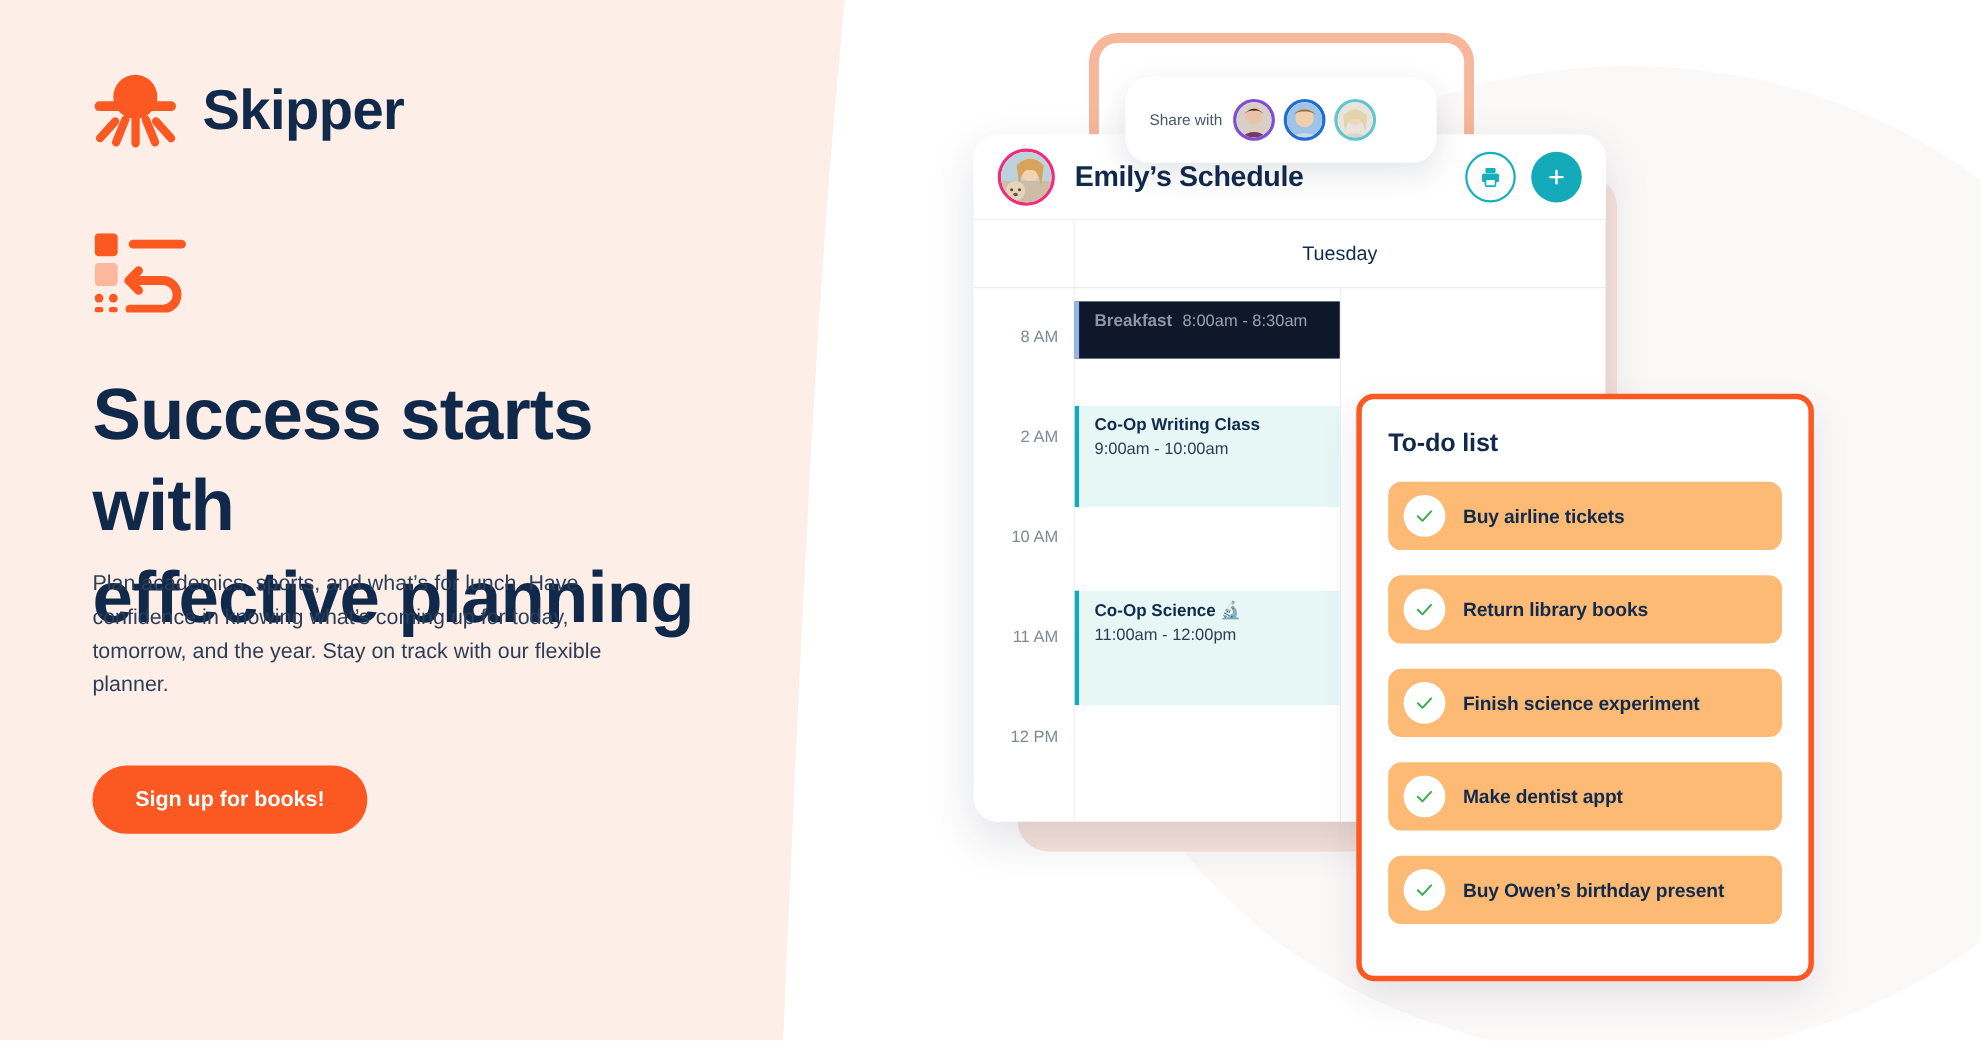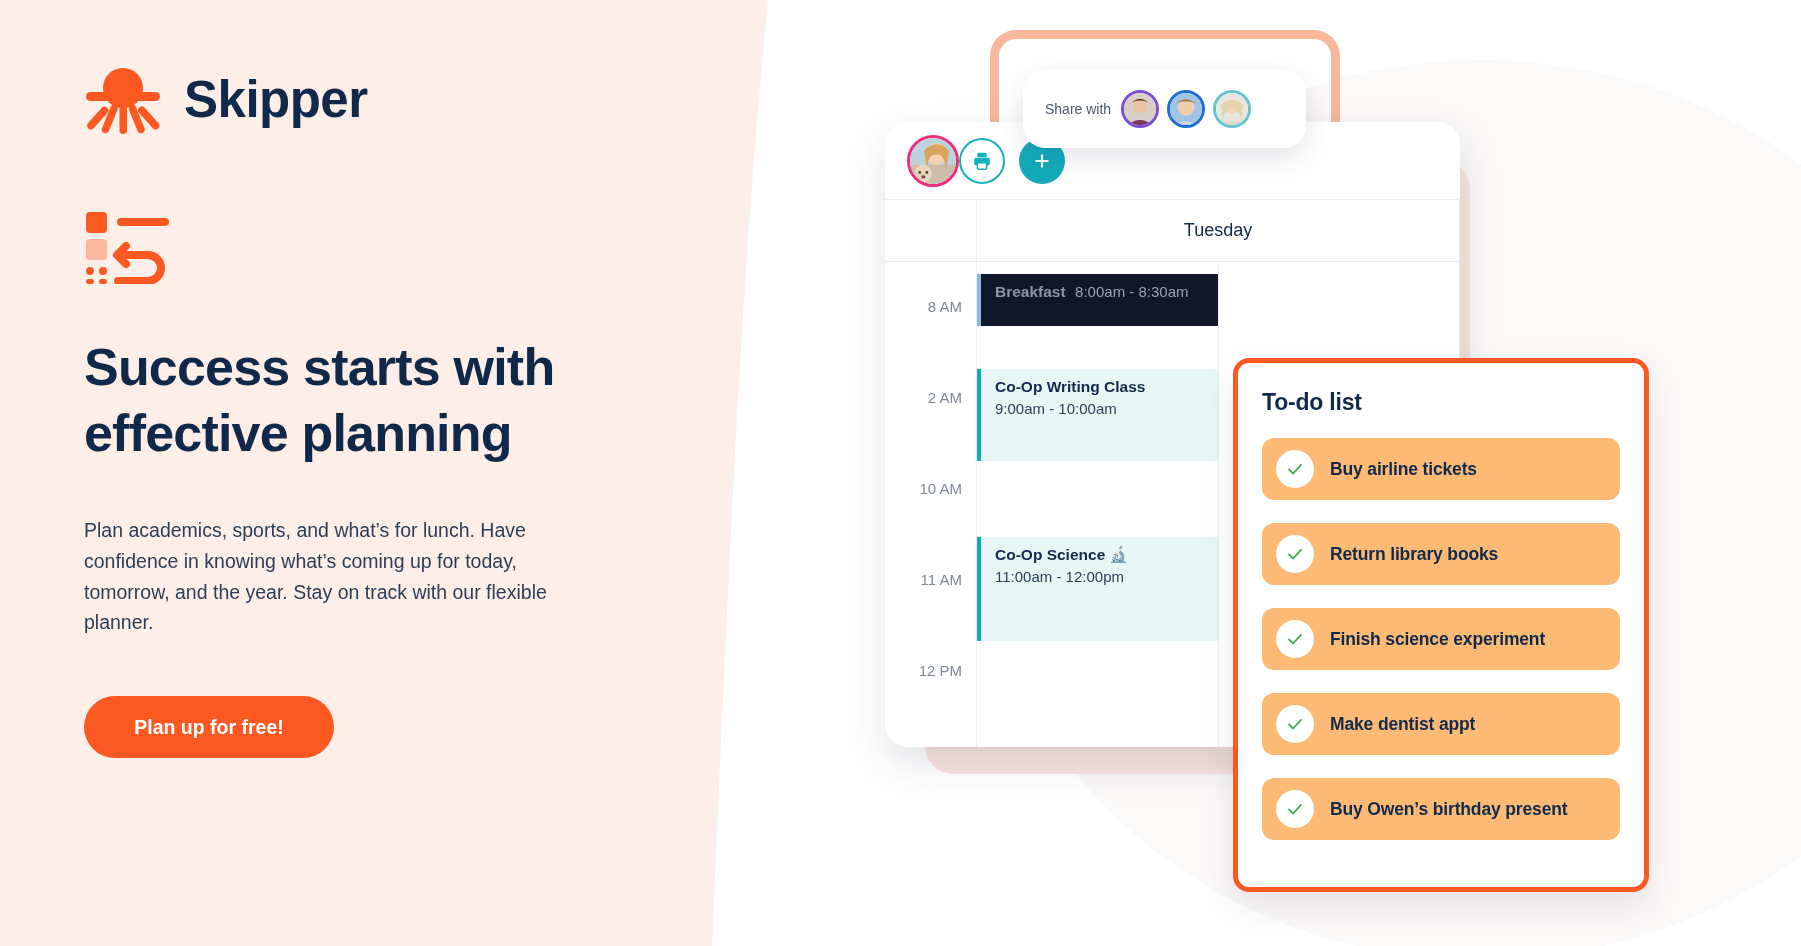--- a/index.html
+++ b/index.html
@@ -49,21 +49,21 @@
   .brand-name {
     font-size: 51px; font-weight: 700; letter-spacing: -0.5px;
     color: #11294b;
   }
 
   .list-icon { position: absolute; left: 2px; top: 212px; width: 86px; height: 72px; }
 
   .headline {
     position: absolute; left: 0; top: 335px;
     width: 560px;
-    font-size: 52px; line-height: 1.26;
+    font-size: 66px; line-height: 1.26;
     font-weight: 700; letter-spacing: -0.8px;
     color: #10294a;
   }
 
   .subcopy {
     position: absolute; left: 0; top: 515px;
     width: 500px;
     font-size: 19.5px; line-height: 1.58;
     color: #2c3e57;
   }
@@ -274,21 +274,21 @@
       <path d="M32 43 H62 a13 13 0 0 1 0 26 H32" fill="none" stroke="#fb5822" stroke-width="8" stroke-linecap="round"></path>
     </svg>
 
     <h1 class="headline">
       <span>Success starts with</span><br>
       <span>effective planning</span>
     </h1>
 
     <p class="subcopy">Plan academics, sports, and what’s for lunch. Have confidence in knowing what’s coming up for today, tomorrow, and the year. Stay on track with our flexible planner.</p>
 
-    <button class="cta-btn">Plan up for free!</button>
+    <button class="cta-btn">Sign up for books!</button>
   </div>
 
   <div class="peach-bracket"></div>
   <div class="peach-slab"></div>
 
   <div class="share-card">
     <span class="share-label">Share with</span>
     <span class="share-avatars">
       <span class="sh-av" style="border-color:#7b4fd6">
         <svg class="face" viewBox="0 0 38 38" aria-hidden="true">
@@ -325,20 +325,21 @@
           <rect width="52" height="52" fill="#bcd3dd"></rect>
           <rect y="30" width="52" height="22" fill="#cdbda6"></rect>
           <circle cx="30" cy="18" r="12" fill="#f3d3b0"></circle>
           <path d="M16 14 q14 -14 28 0 l-3 22 q-3 -20 -11 -17 q-9 -3 -11 17z" fill="#d8a35a"></path>
           <circle cx="15" cy="40" r="10" fill="#e6d4bc"></circle>
           <circle cx="11" cy="39" r="1.6" fill="#5b4332"></circle>
           <circle cx="19" cy="39" r="1.6" fill="#5b4332"></circle>
           <ellipse cx="15" cy="44" rx="2.4" ry="1.8" fill="#6b5340"></ellipse>
         </svg>
       </span>
+      <span class="sc-title">Emily’s Schedule</span>
       <button class="icon-btn-outline">
         <svg width="22" height="22" viewBox="0 0 24 24" aria-hidden="true">
           <rect x="7" y="3" width="10" height="5" rx="1" fill="#14b0bd"></rect>
           <rect x="3.5" y="8.5" width="17" height="8.5" rx="2" fill="#14b0bd"></rect>
           <rect x="7" y="14" width="10" height="7" rx="1" fill="#ffffff" stroke="#14b0bd" stroke-width="1.6"></rect>
         </svg>
       </button>
       <button class="icon-btn-solid">
         <svg width="20" height="20" viewBox="0 0 24 24" aria-hidden="true">
           <rect x="10.7" y="4" width="2.6" height="16" rx="1.3" fill="#ffffff"></rect>

